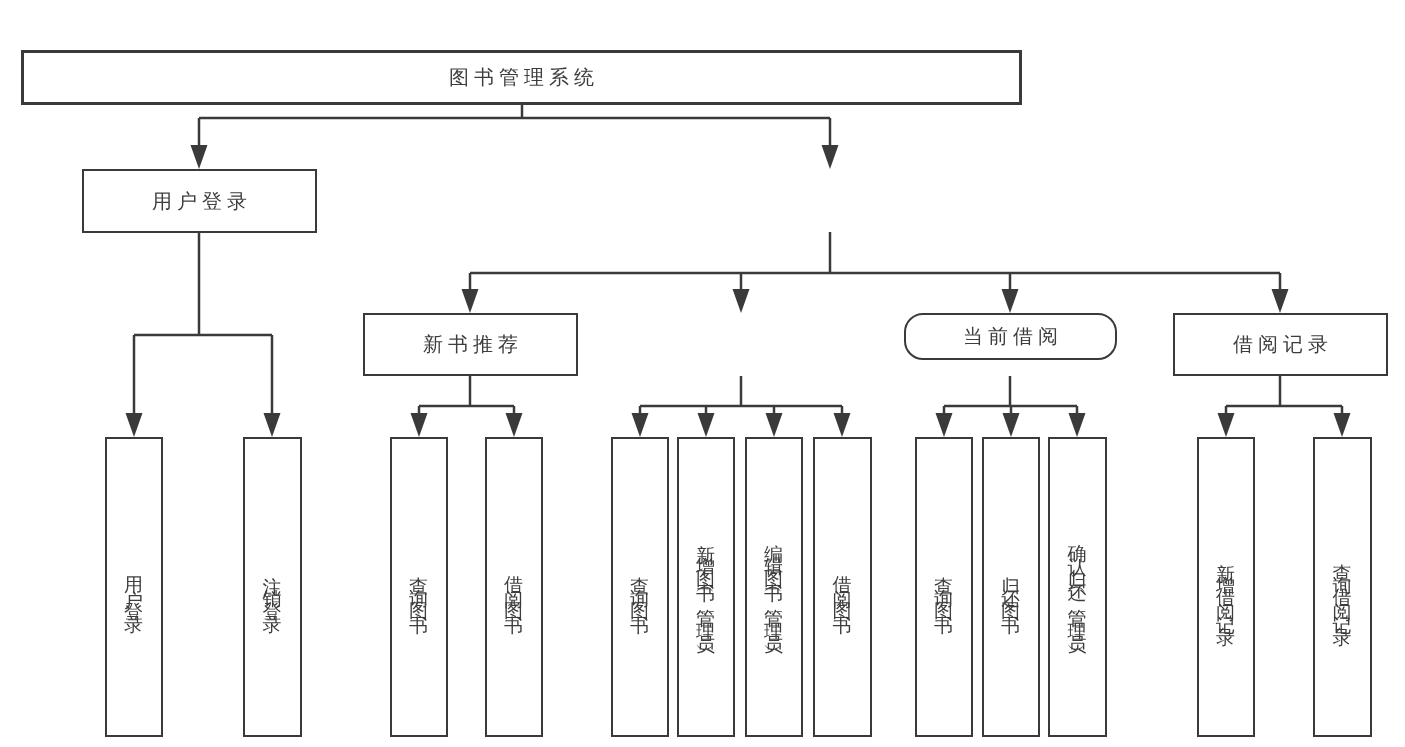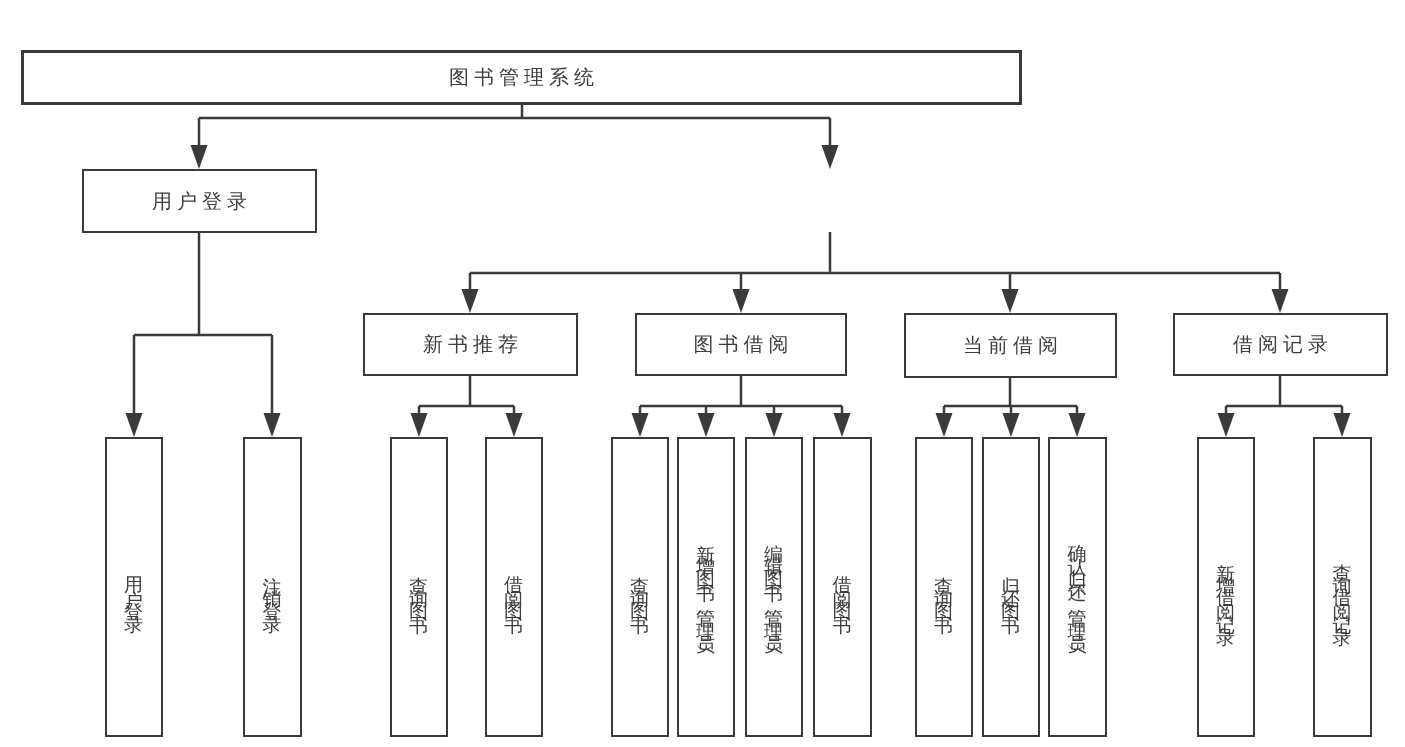--- a/index.html
+++ b/index.html
@@ -52,21 +52,21 @@
     color:var(--watermark);
     white-space:nowrap;
     z-index:5;
   }
   
   .n-root   {left:21px;  top:13px;  width:1001px;height:55px;}
   .n-userlog{left:82px;  top:169px; width:235px; height:64px;}
   .n-bookmgr{left:713px; top:169px; width:234px; height:64px;}
   .n-newrec {left:363px; top:313px; width:215px; height:63px;}
   .n-borrow {left:635px; top:313px; width:212px; height:63px;}
-  .n-current{left:904px; top:313px; width:213px; height:65px;}
+  .n-current{left:904px; top:313px; width:213px; height:47px;border-radius:19px;}
   .n-records{left:1173px;top:313px; width:215px; height:63px;}
   .leaf{top:437px;width:58px;height:300px;}
   .n-l1 {left:105px;}
   .n-l2 {left:243px;width:59px;}
   .n-l3 {left:390px;}
   .n-l4 {left:485px;}
   .n-l5 {left:611px;}
   .n-l6 {left:677px;}
   .n-l7 {left:745px;}
   .n-l8 {left:813px;width:59px;}
@@ -147,23 +147,20 @@
     <span class="hlabel">图书管理系统</span>
   </div>
 
   <div class="node n-userlog">
     <span class="hlabel">用户登录</span>
   </div>
 
   <div class="node n-newrec">
     <span class="hlabel">新书推荐</span>
   </div>
-  <div class="node n-borrow">
-    <span class="hlabel">图书借阅</span>
-  </div>
   <div class="node n-current">
     <span class="hlabel">当前借阅</span>
   </div>
   <div class="node n-records">
     <span class="hlabel">借阅记录</span>
   </div>
 
   <div class="node leaf n-l1">
     <span class="vlabel">用户登录</span>
   </div>

